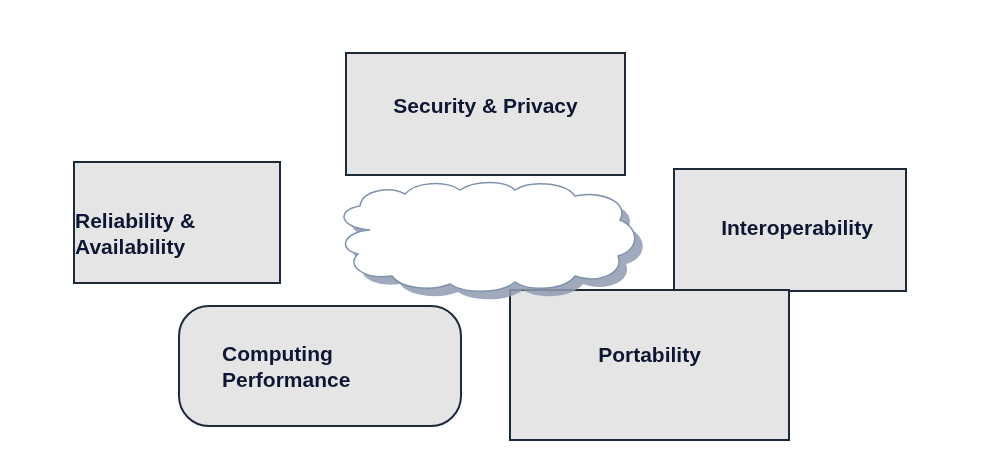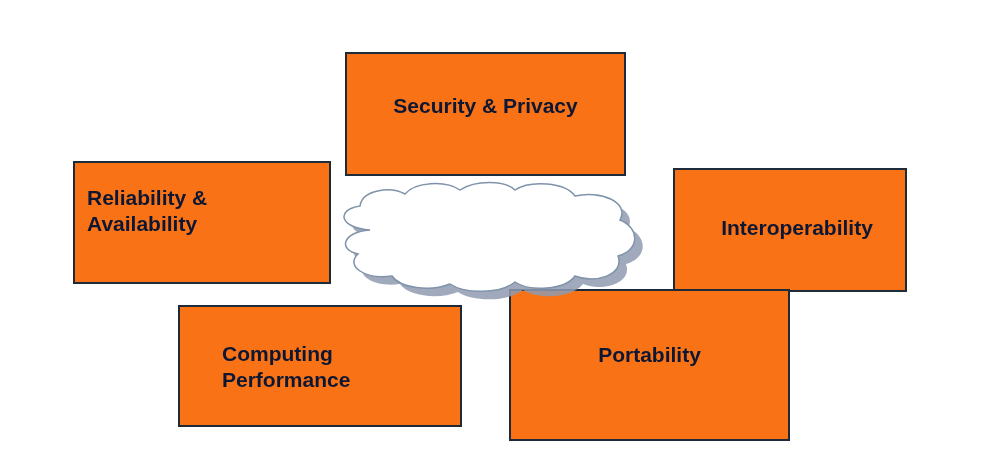--- a/index.html
+++ b/index.html
@@ -5,36 +5,36 @@
   html, body { margin: 0; padding: 0; }
   body {
     width: 988px; height: 460px;
     background: #ffffff;
     position: relative;
     overflow: hidden;
     font-family: "Liberation Sans", sans-serif;
   }
   .box {
     position: absolute;
-    background: #f97316;
+    background: #e5e5e5;
     border: 2px solid #1c2a3a;
     box-sizing: border-box;
     color: #0d1733;
     font-weight: bold;
     font-size: 21px;
     line-height: 26px;
     display: flex;
   }
   .box .label { white-space: pre-line; }
   #box-security { left: 345px; top: 52px; width: 281px; height: 124px; align-items: center; justify-content: center; }
   #box-security .label { margin-top: -16px; }
-  #box-reliability { left: 73px; top: 161px; width: 258px; height: 123px; align-items: flex-start; padding: 22px 0 0 12px; }
+  #box-reliability { left: 73px; top: 161px; width: 208px; height: 123px; align-items: center; padding: 22px 0 0 0; }
   #box-interop { left: 673px; top: 168px; width: 234px; height: 124px; align-items: center; justify-content: center; padding-left: 14px; }
   #box-interop .label { margin-top: -4px; }
-  #box-computing { left: 178px; top: 305px; width: 284px; height: 122px; align-items: flex-start; padding: 34px 0 0 42px; }
+  #box-computing { left: 178px; top: 305px; width: 284px; height: 122px; align-items: flex-start; padding: 34px 0 0 42px; border-radius: 31px; }
   #box-portability { left: 509px; top: 289px; width: 281px; height: 152px; align-items: center; justify-content: center; }
   #box-portability .label { margin-top: -20px; }
   .cloud-wrap { position: absolute; left: 330px; top: 180px; width: 320px; height: 120px; }
   .cloud-wrap svg { position: absolute; left: 0; top: 0; }
   .cloud-label {
     position: absolute; left: 0; top: 34px; width: 315px;
     text-align: center; font-weight: bold; font-size: 21px; color: #111111;
   }
 </style>
 </head>

